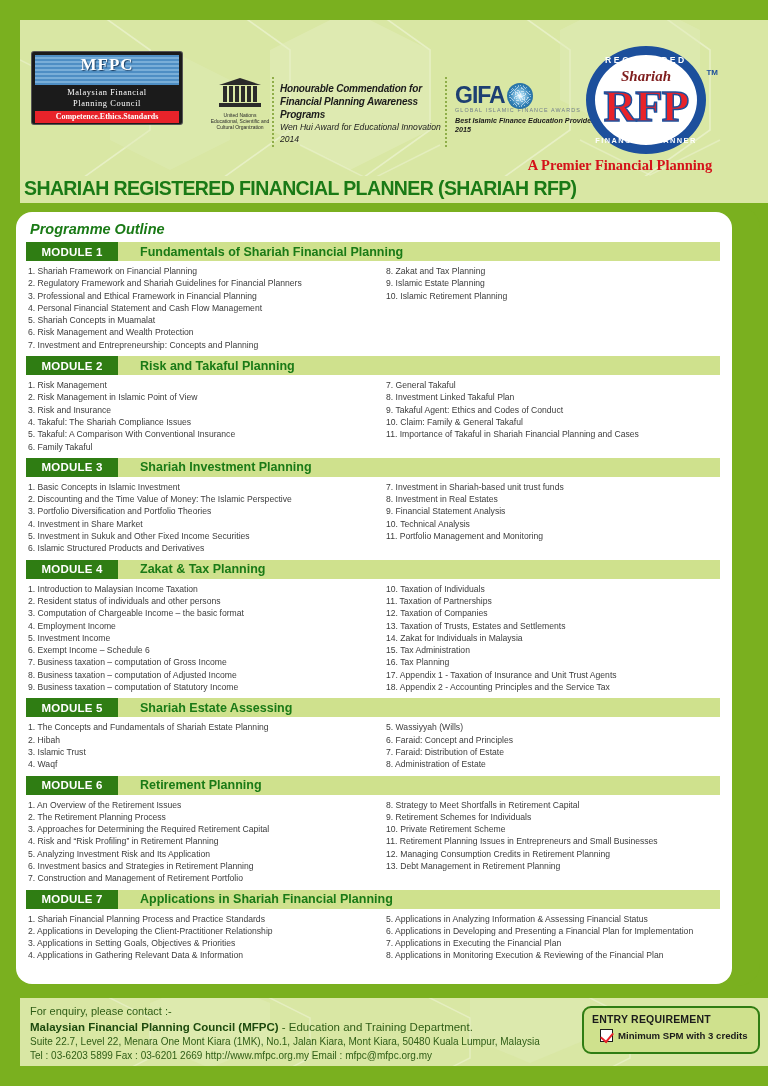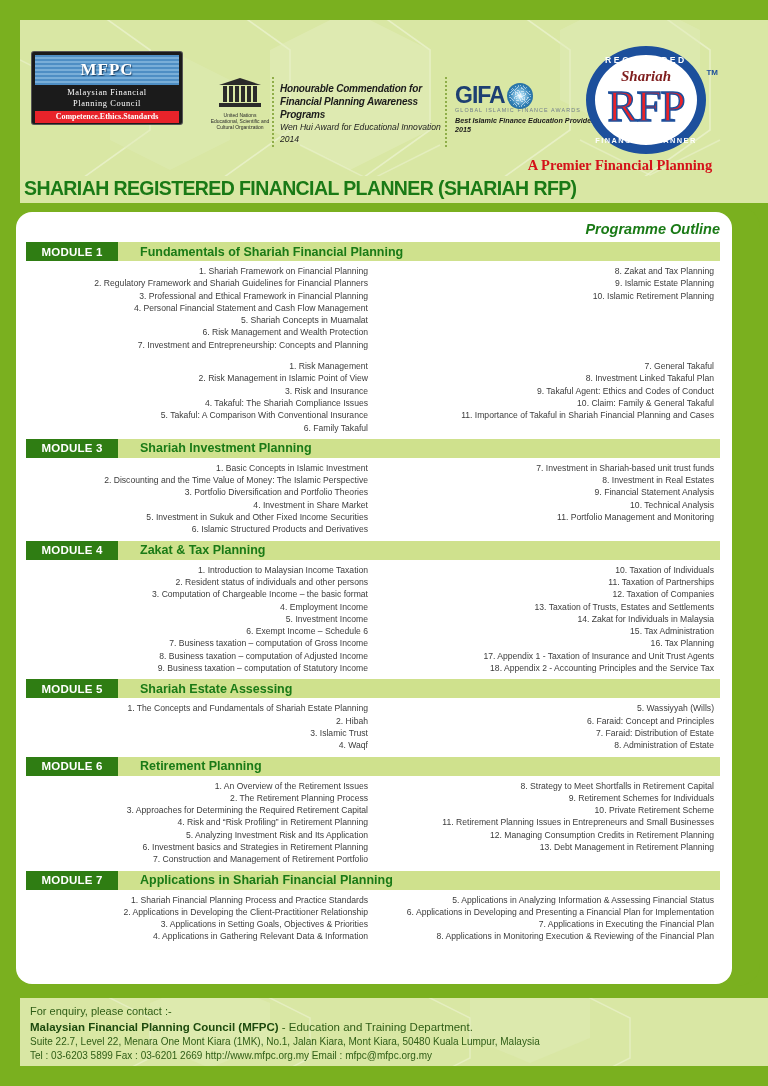--- a/index.html
+++ b/index.html
@@ -30,21 +30,21 @@
     position: absolute; left: 12px; top: 32px;
     width: 150px; height: 72px;
     background: #1b1b1b;
     border: 3px solid #1b1b1b;
     border-radius: 2px;
     box-shadow: 0 0 0 1px #555;
   }
   .mfpc-top {
     height: 30px;
     background: repeating-linear-gradient(to bottom, #4e8ec4 0 2px, #79aed8 2px 4px);
-    display: flex; align-items: center; justify-content: center;
+    display: flex; align-items: flex-start; justify-content: center;
   }
   .mfpc-top span {
     color: #ffffff; font-weight: bold; font-size: 17px;
     letter-spacing: 1px; font-family: "Liberation Serif", serif;
     text-shadow: 1px 1px 1px #1b3f63;
   }
   .mfpc-mid {
     height: 26px; background: #1b1b1b; color: #fff;
     font-family: "Liberation Serif", serif;
     font-size: 8.4px; line-height: 11px; text-align: center;
@@ -116,21 +116,21 @@
     text-align: center; font-size: 7.4px; letter-spacing: 1.4px;
     color: #ffffff; font-weight: bold;
   }
   .rfp-shariah {
     position: absolute; left: 0; right: 0; top: 22px; text-align: center;
     font-family: "Liberation Serif", serif; font-style: italic;
     font-weight: bold; font-size: 15px; color: #7f1d1d;
   }
   .rfp-letters {
     position: absolute; left: 0; right: 0; top: 34px; text-align: center;
-    font-family: "Liberation Serif", serif; font-weight: normal;
+    font-family: "Liberation Serif", serif; font-weight: bold;
     font-size: 45px; color: #e8232a; letter-spacing: -1px;
     -webkit-text-stroke: 1.5px #1c4f9c;
   }
   .rfp-tm { position: absolute; right: -12px; top: 22px; font-size: 8px; color: #1c4f9c; font-weight: bold; }
 
   .premier {
     position: absolute; right: 18px; top: 136px; width: 260px;
     text-align: center; color: #d4121a; font-weight: bold;
     font-size: 14.5px; line-height: 18px;
     font-family: "Liberation Serif", serif;
@@ -156,21 +156,21 @@
     position: absolute; left: 8px; top: 206px; width: 752px; height: 780px;
     background: #7ab01f;
     border-radius: 0 22px 22px 0;
   }
   .card {
     position: absolute; left: 16px; top: 212px; width: 716px; height: 772px;
     background: #ffffff;
     border-radius: 16px 16px 16px 16px;
     overflow: hidden;
   }
-  .card-inner { padding: 8px 12px 4px 10px; text-align: right; }
+  .card-inner { padding: 8px 12px 4px 10px; }
 
   .prog-outline {
     font-style: italic; font-weight: bold; font-size: 14.5px;
     color: #1a7a16; margin: 1px 0 5px 4px;
   }
 
   .module { margin-bottom: 1px; }
   .mod-head { display: flex; align-items: stretch; height: 19px; }
   .mod-num {
     width: 92px; background: #2f7d13; color: #ffffff;
@@ -346,20 +346,24 @@
                 <li>7. Investment and Entrepreneurship: Concepts and Planning</li>
               </ul>
               <ul class="mod-col right">
                 <li>8. Zakat and Tax Planning</li>
                 <li>9. Islamic Estate Planning</li>
                 <li>10. Islamic Retirement Planning</li>
               </ul>
             </div>
           </div>
           <div class="module">
+            <div class="mod-head">
+              <div class="mod-num">MODULE 2</div>
+              <div class="mod-title">Risk and Takaful Planning</div>
+            </div>
             <div class="mod-body">
               <ul class="mod-col">
                 <li>1. Risk Management</li>
                 <li>2. Risk Management in Islamic Point of View</li>
                 <li>3. Risk and Insurance</li>
                 <li>4. Takaful: The Shariah Compliance Issues</li>
                 <li>5. Takaful: A Comparison With Conventional Insurance</li>
                 <li>6. Family Takaful</li>
               </ul>
               <ul class="mod-col right">
@@ -507,16 +511,23 @@
       </g>
     </svg>
 
     <div class="foot-text">
       <div class="foot-l1">For enquiry, please contact :-</div>
       <div class="foot-l2"><b>Malaysian Financial Planning Council (MFPC)</b><span> - Education and Training Department.</span></div>
       <div class="foot-l3">Suite 22.7, Level 22, Menara One Mont Kiara (1MK), No.1, Jalan Kiara, Mont Kiara, 50480 Kuala Lumpur, Malaysia</div>
       <div class="foot-l4">Tel : 03-6203 5899   Fax : 03-6201 2669   http://www.mfpc.org.my   Email : mfpc@mfpc.org.my</div>
     </div>
 
+    <div class="entry-box">
+      <div class="entry-title">ENTRY REQUIREMENT</div>
+      <div class="entry-row">
+        <div class="chk"></div>
+        <div class="entry-txt">Minimum SPM with 3 credits</div>
+      </div>
+    </div>
   </div>
 
   <div class="bottom-strip"></div>
 </div>
 
 </body></html>

